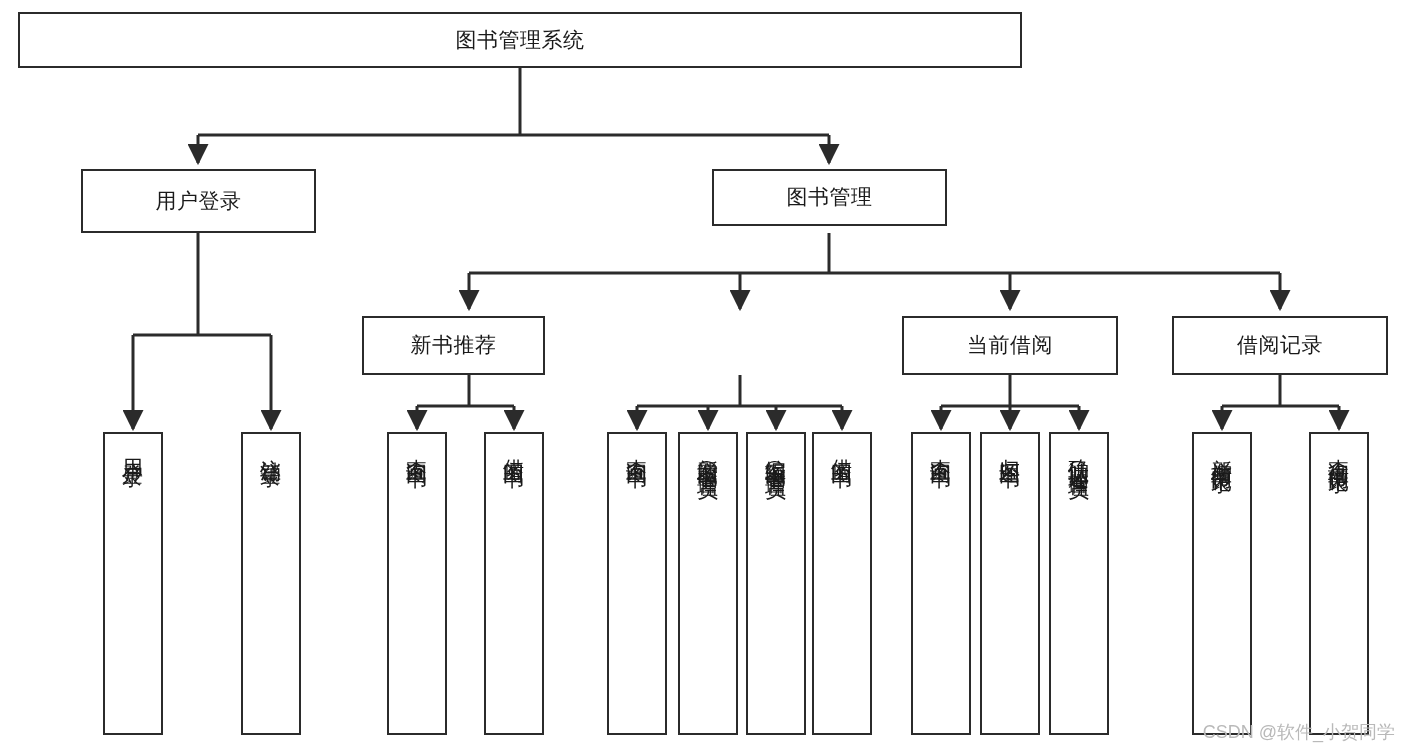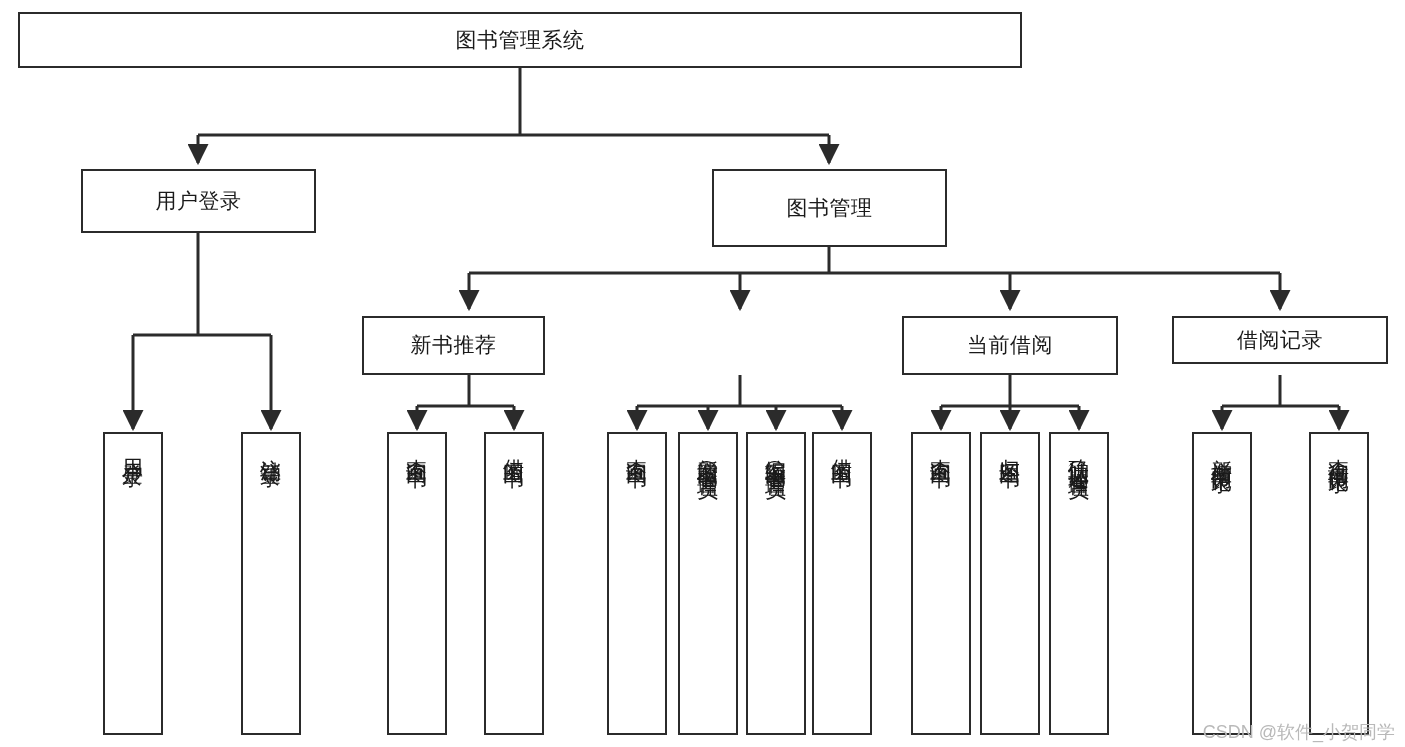--- a/index.html
+++ b/index.html
@@ -128,34 +128,34 @@
   </svg>
 
   <div class="node horizontal" style="left:18px; top:12px; width:1004px; height:56px;">
     <span class="node-label">图书管理系统</span>
   </div>
 
   <div class="node horizontal" style="left:81px; top:169px; width:235px; height:64px;">
     <span class="node-label">用户登录</span>
   </div>
 
-  <div class="node horizontal" style="left:712px; top:169px; width:235px; height:78px;">
+  <div class="node horizontal" style="left:712px; top:169px; width:235px; height:57px;">
     <span class="node-label">图书管理</span>
   </div>
 
   <div class="node horizontal" style="left:362px; top:316px; width:183px; height:59px;">
     <span class="node-label">新书推荐</span>
   </div>
 
 
   <div class="node horizontal" style="left:902px; top:316px; width:216px; height:59px;">
     <span class="node-label">当前借阅</span>
   </div>
 
-  <div class="node horizontal" style="left:1172px; top:316px; width:216px; height:48px;">
+  <div class="node horizontal" style="left:1172px; top:316px; width:216px; height:59px;">
     <span class="node-label">借阅记录</span>
   </div>
 
   <div class="node vertical" style="left:103px; top:432px; width:60px; height:303px;">
     <span class="node-label">用户登录</span>
   </div>
 
   <div class="node vertical" style="left:241px; top:432px; width:60px; height:303px;">
     <span class="node-label">注销登录</span>
   </div>

